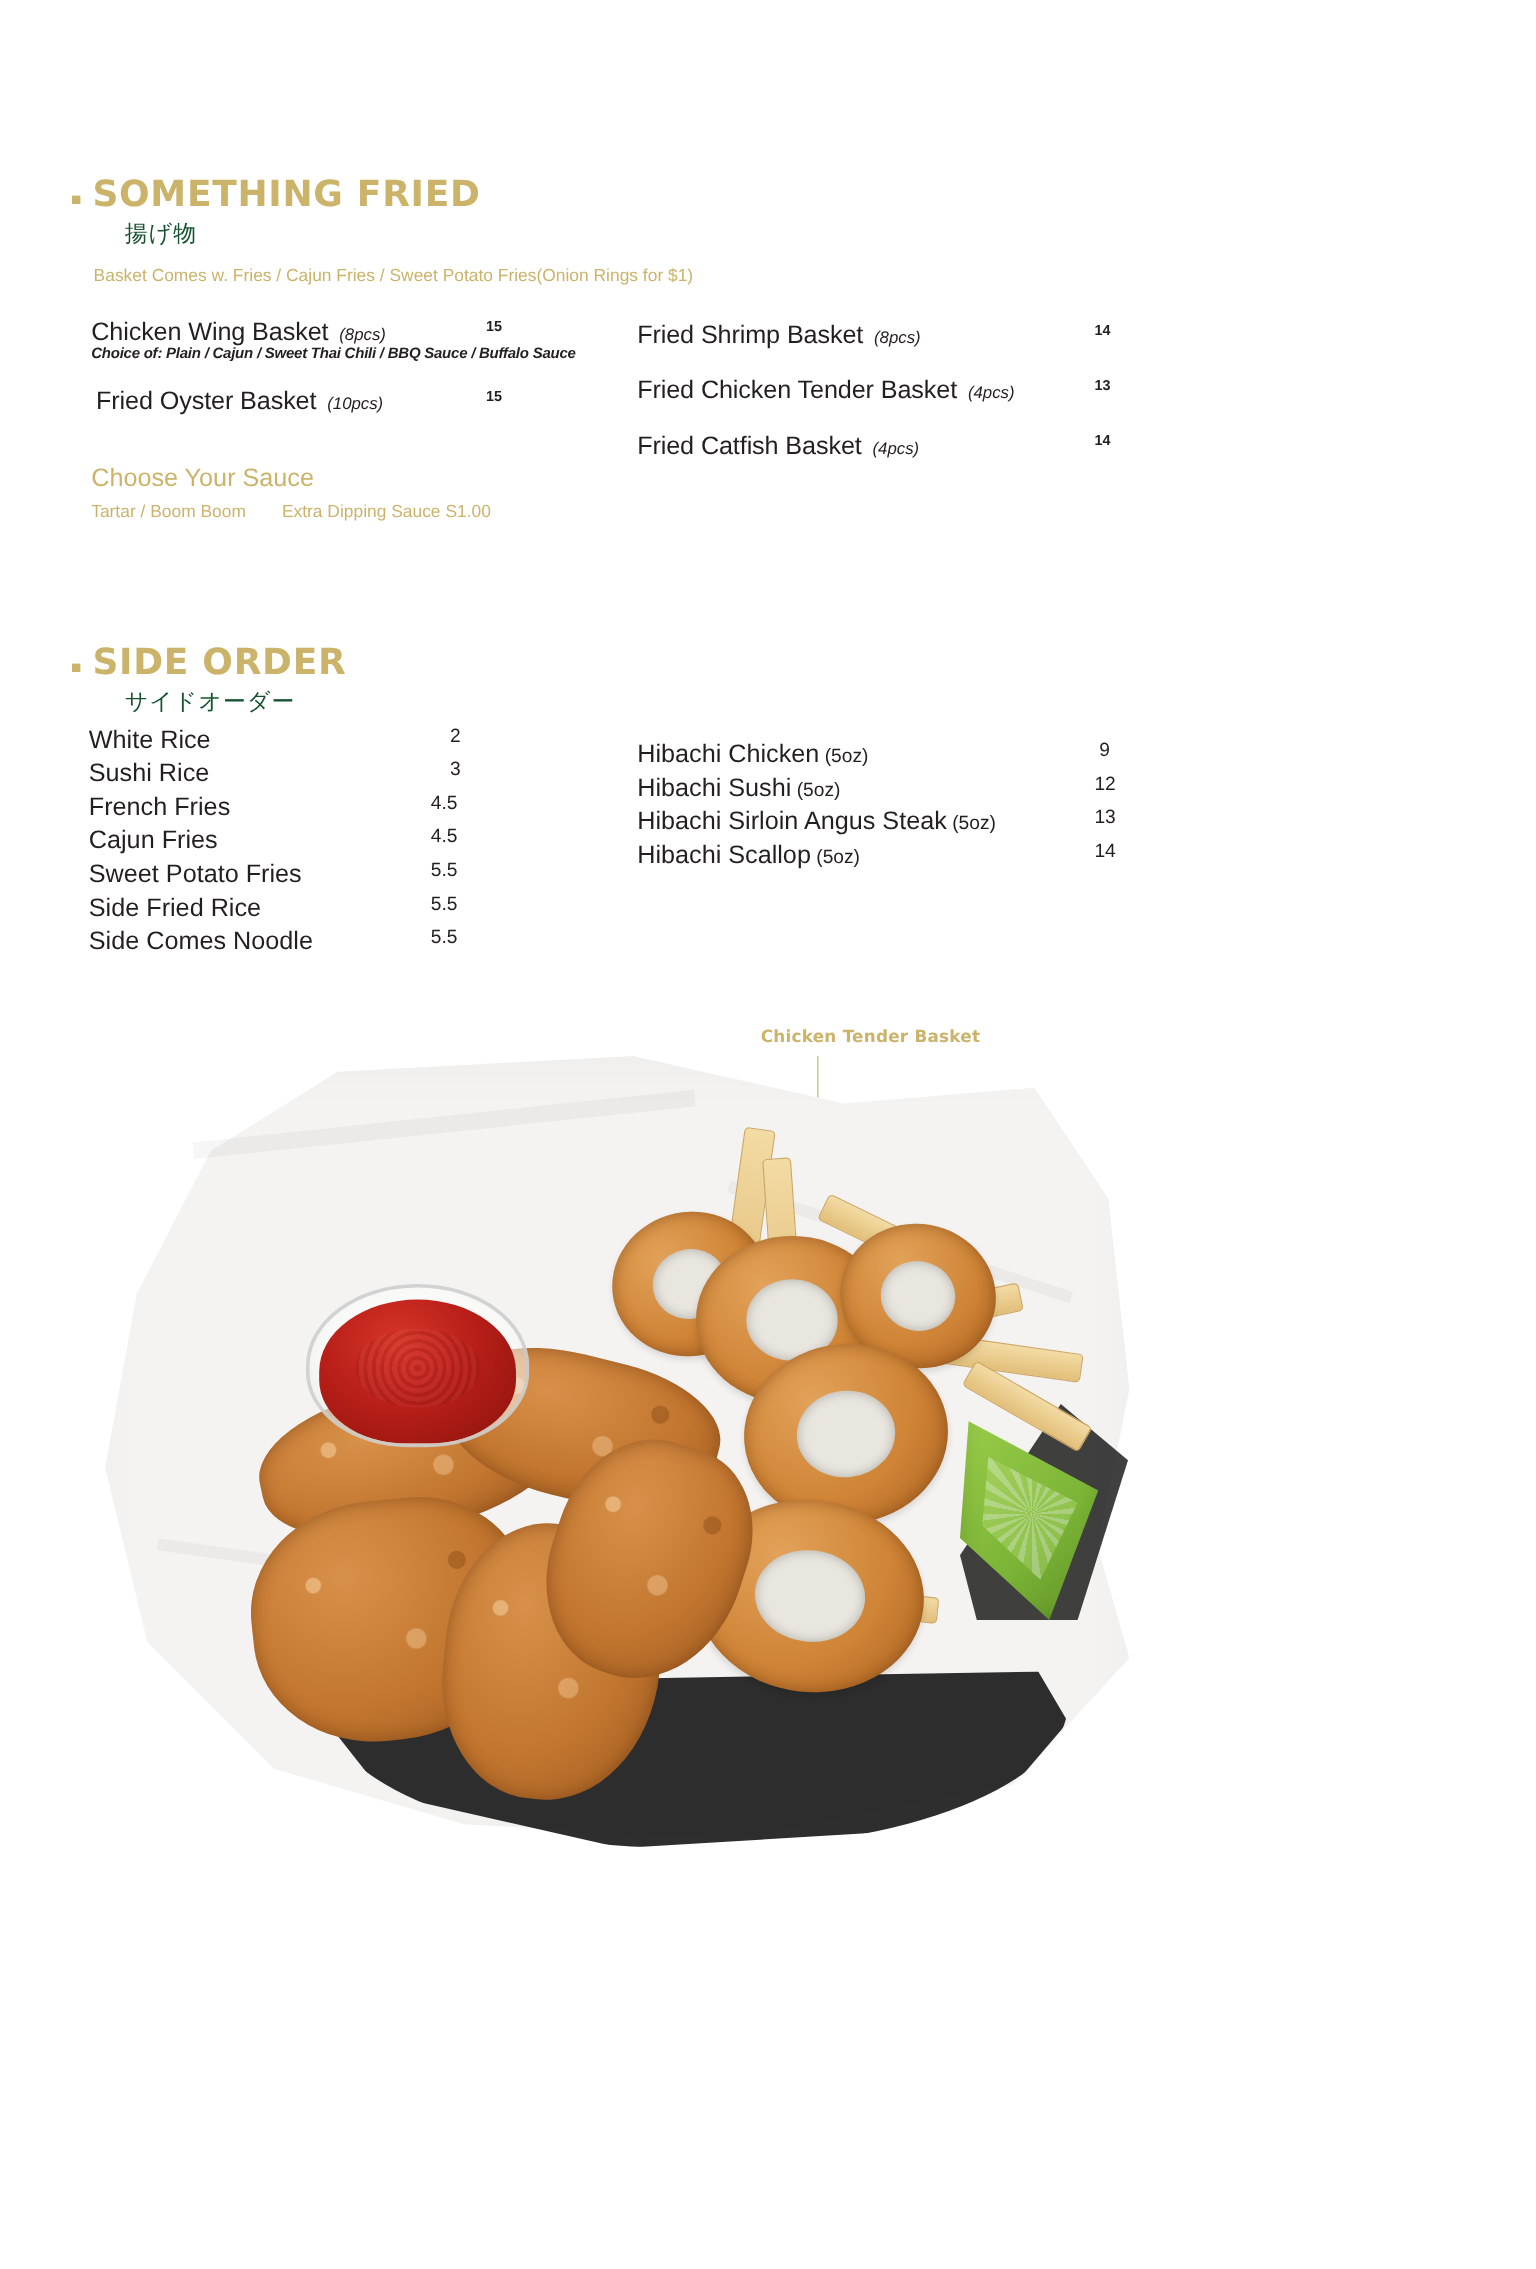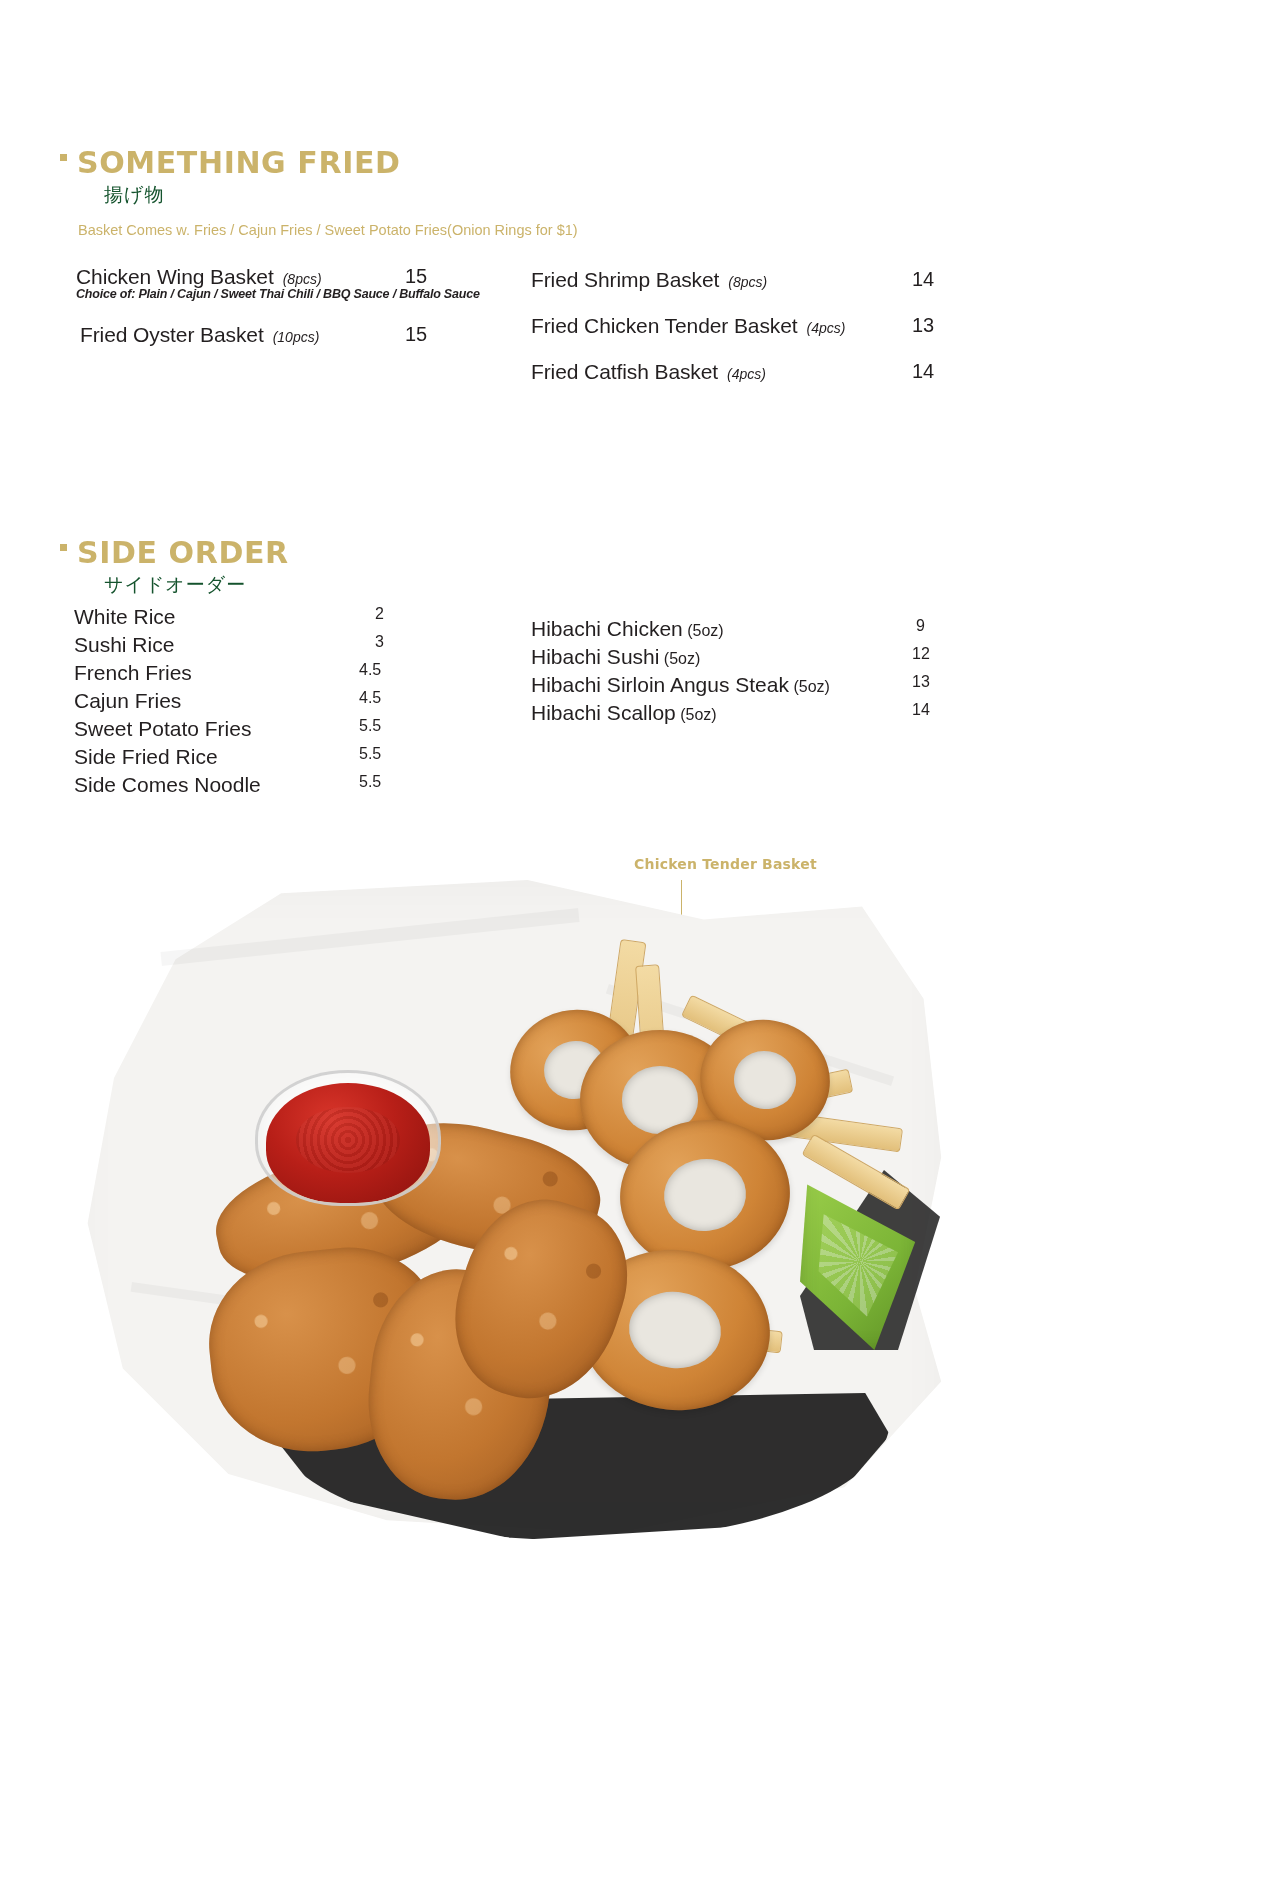--- a/index.html
+++ b/index.html
@@ -20,21 +20,21 @@
     position: absolute;
     inset: 0;
   }
 
   
   .section {
     position: absolute;
   }
   .sec-head-row {
     display: flex;
-    align-items: center;
+    align-items: flex-end;
     gap: 10px;
   }
   .bullet {
     width: 7px;
     height: 7px;
     background: #cbb36a;
     display: inline-block;
     margin-bottom: 10px;
   }
   .sec-title {
@@ -76,22 +76,23 @@
   }
   .item .qty {
     font-size: 14px;
     font-style: italic;
     color: #231f20;
     margin-left: 9px;
     white-space: nowrap;
   }
   .item .price {
     position: absolute;
-    font-size: 20px;
+    font-size: 12px;
     color: #231f20;
+    font-weight: bold;
   }
   .sub-note {
     font-size: 12.5px;
     font-weight: bold;
     font-style: italic;
     color: #231f20;
     margin-top: -2px;
     letter-spacing: -0.2px;
     white-space: nowrap;
   }
@@ -309,20 +310,27 @@
       <span class="price" style="left:329px;">15</span>
     </div>
     <div class="sub-note">Choice of: Plain / Cajun / Sweet Thai Chili / BBQ Sauce / Buffalo Sauce</div>
 
     <div class="item" style="margin-top:22px; margin-left:4px;">
       <span class="name">Fried Oyster Basket</span>
       <span class="qty">(10pcs)</span>
       <span class="price" style="left:325px;">15</span>
     </div>
 
+    <div style="margin-top:40px;">
+      <div class="sauce-title">Choose Your Sauce</div>
+      <div class="sauce-line">
+        <span>Tartar / Boom Boom</span>
+        <span>Extra Dipping Sauce S1.00</span>
+      </div>
+    </div>
   </div>
 
   <div class="col" style="left:531px; top:268px; width:420px;">
 
     <div class="item">
       <span class="name">Fried Shrimp Basket</span>
       <span class="qty">(8pcs)</span>
       <span class="price" style="left:381px;">14</span>
     </div>
 

